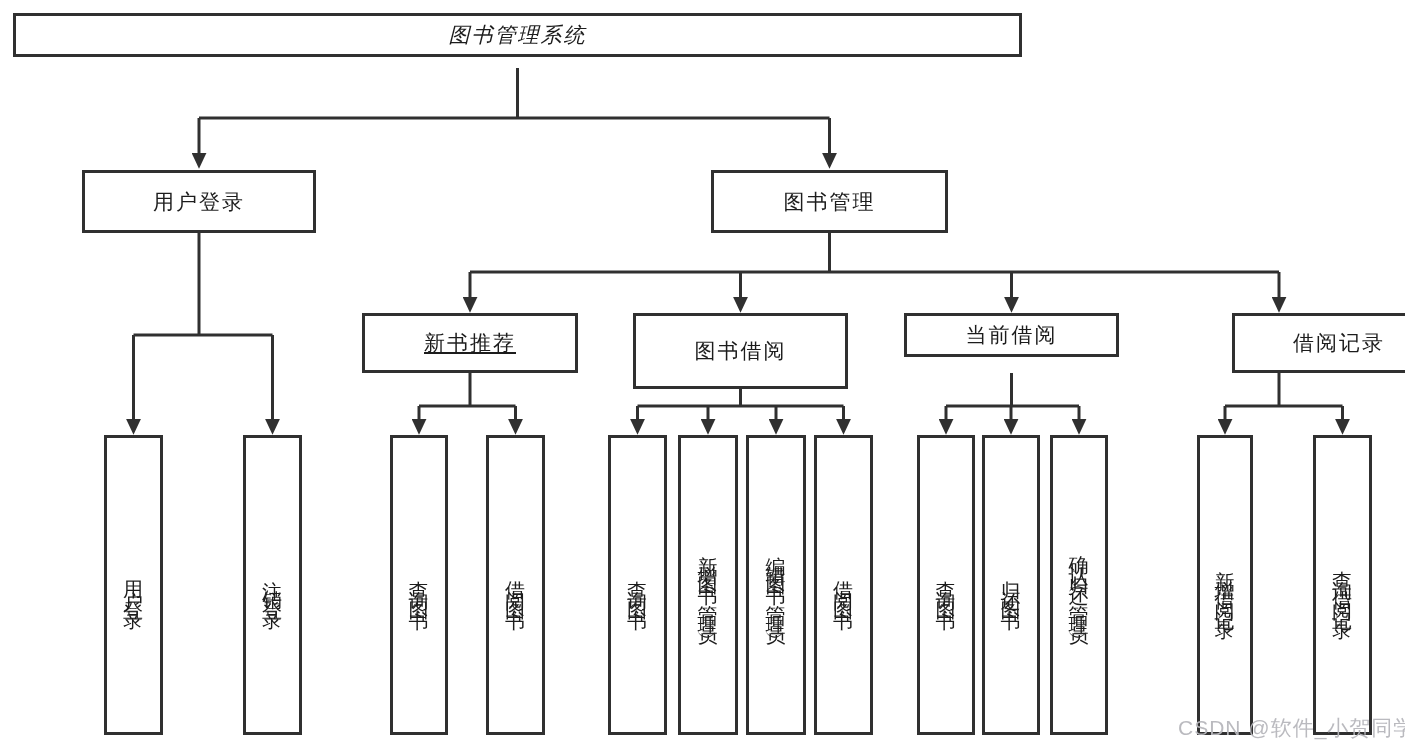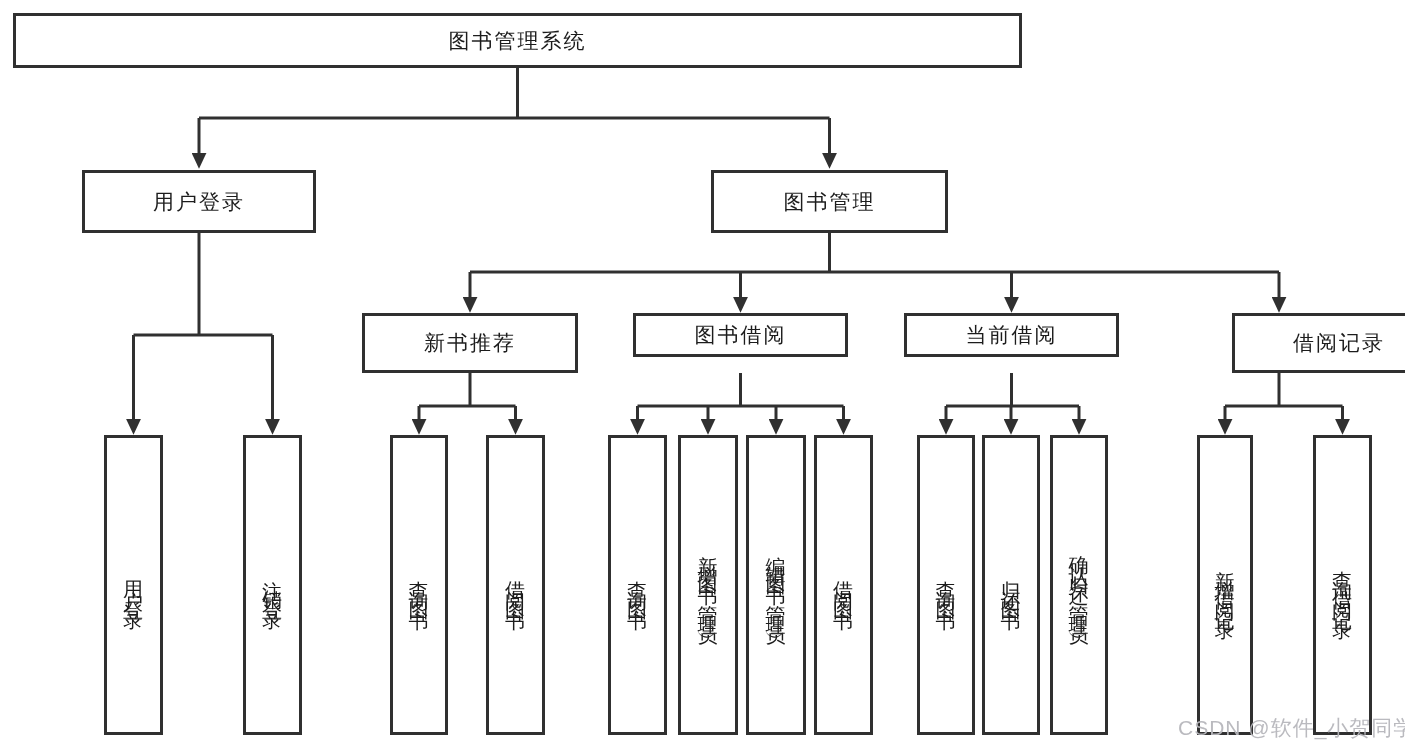--- a/index.html
+++ b/index.html
@@ -94,35 +94,35 @@
     <line x1="843.5" y1="406" x2="843.5" y2="430" stroke="#303030" stroke-width="3" marker-end="url(#arrow)"></line>
 
     <line x1="946" y1="406" x2="946" y2="430" stroke="#303030" stroke-width="3" marker-end="url(#arrow)"></line>
     <line x1="1011" y1="406" x2="1011" y2="430" stroke="#303030" stroke-width="3" marker-end="url(#arrow)"></line>
     <line x1="1079" y1="406" x2="1079" y2="430" stroke="#303030" stroke-width="3" marker-end="url(#arrow)"></line>
 
     <line x1="1225" y1="406" x2="1225" y2="430" stroke="#303030" stroke-width="3" marker-end="url(#arrow)"></line>
     <line x1="1342.5" y1="406" x2="1342.5" y2="430" stroke="#303030" stroke-width="3" marker-end="url(#arrow)"></line>
   </svg>
 
-  <div class="hnode" style="left:13px; top:13px; width:1009px; height:55px;">
+  <div class="hnode" style="left:13px; top:13px; width:1009px; height:44px;font-style:italic;">
     <span>图书管理系统</span>
   </div>
 
   <div class="hnode" style="left:82px; top:170px; width:234px; height:63px;">
     <span>用户登录</span>
   </div>
   <div class="hnode" style="left:711px; top:170px; width:237px; height:63px;text-align:right;">
     <span>图书管理</span>
   </div>
 
-  <div class="hnode" style="left:362px; top:313px; width:216px; height:60px;">
+  <div class="hnode" style="left:362px; top:313px; width:216px; height:60px;text-decoration:underline;">
     <span>新书推荐</span>
   </div>
-  <div class="hnode" style="left:633px; top:313px; width:215px; height:44px;">
+  <div class="hnode" style="left:633px; top:313px; width:215px; height:76px;">
     <span>图书借阅</span>
   </div>
   <div class="hnode" style="left:904px; top:313px; width:215px; height:44px;">
     <span>当前借阅</span>
   </div>
   <div class="hnode" style="left:1232px; top:313px; width:214px; height:60px;">
     <span>借阅记录</span>
   </div>
 
   <div class="leaf" style="left:104px; top:435px; width:59px; height:300px;">

